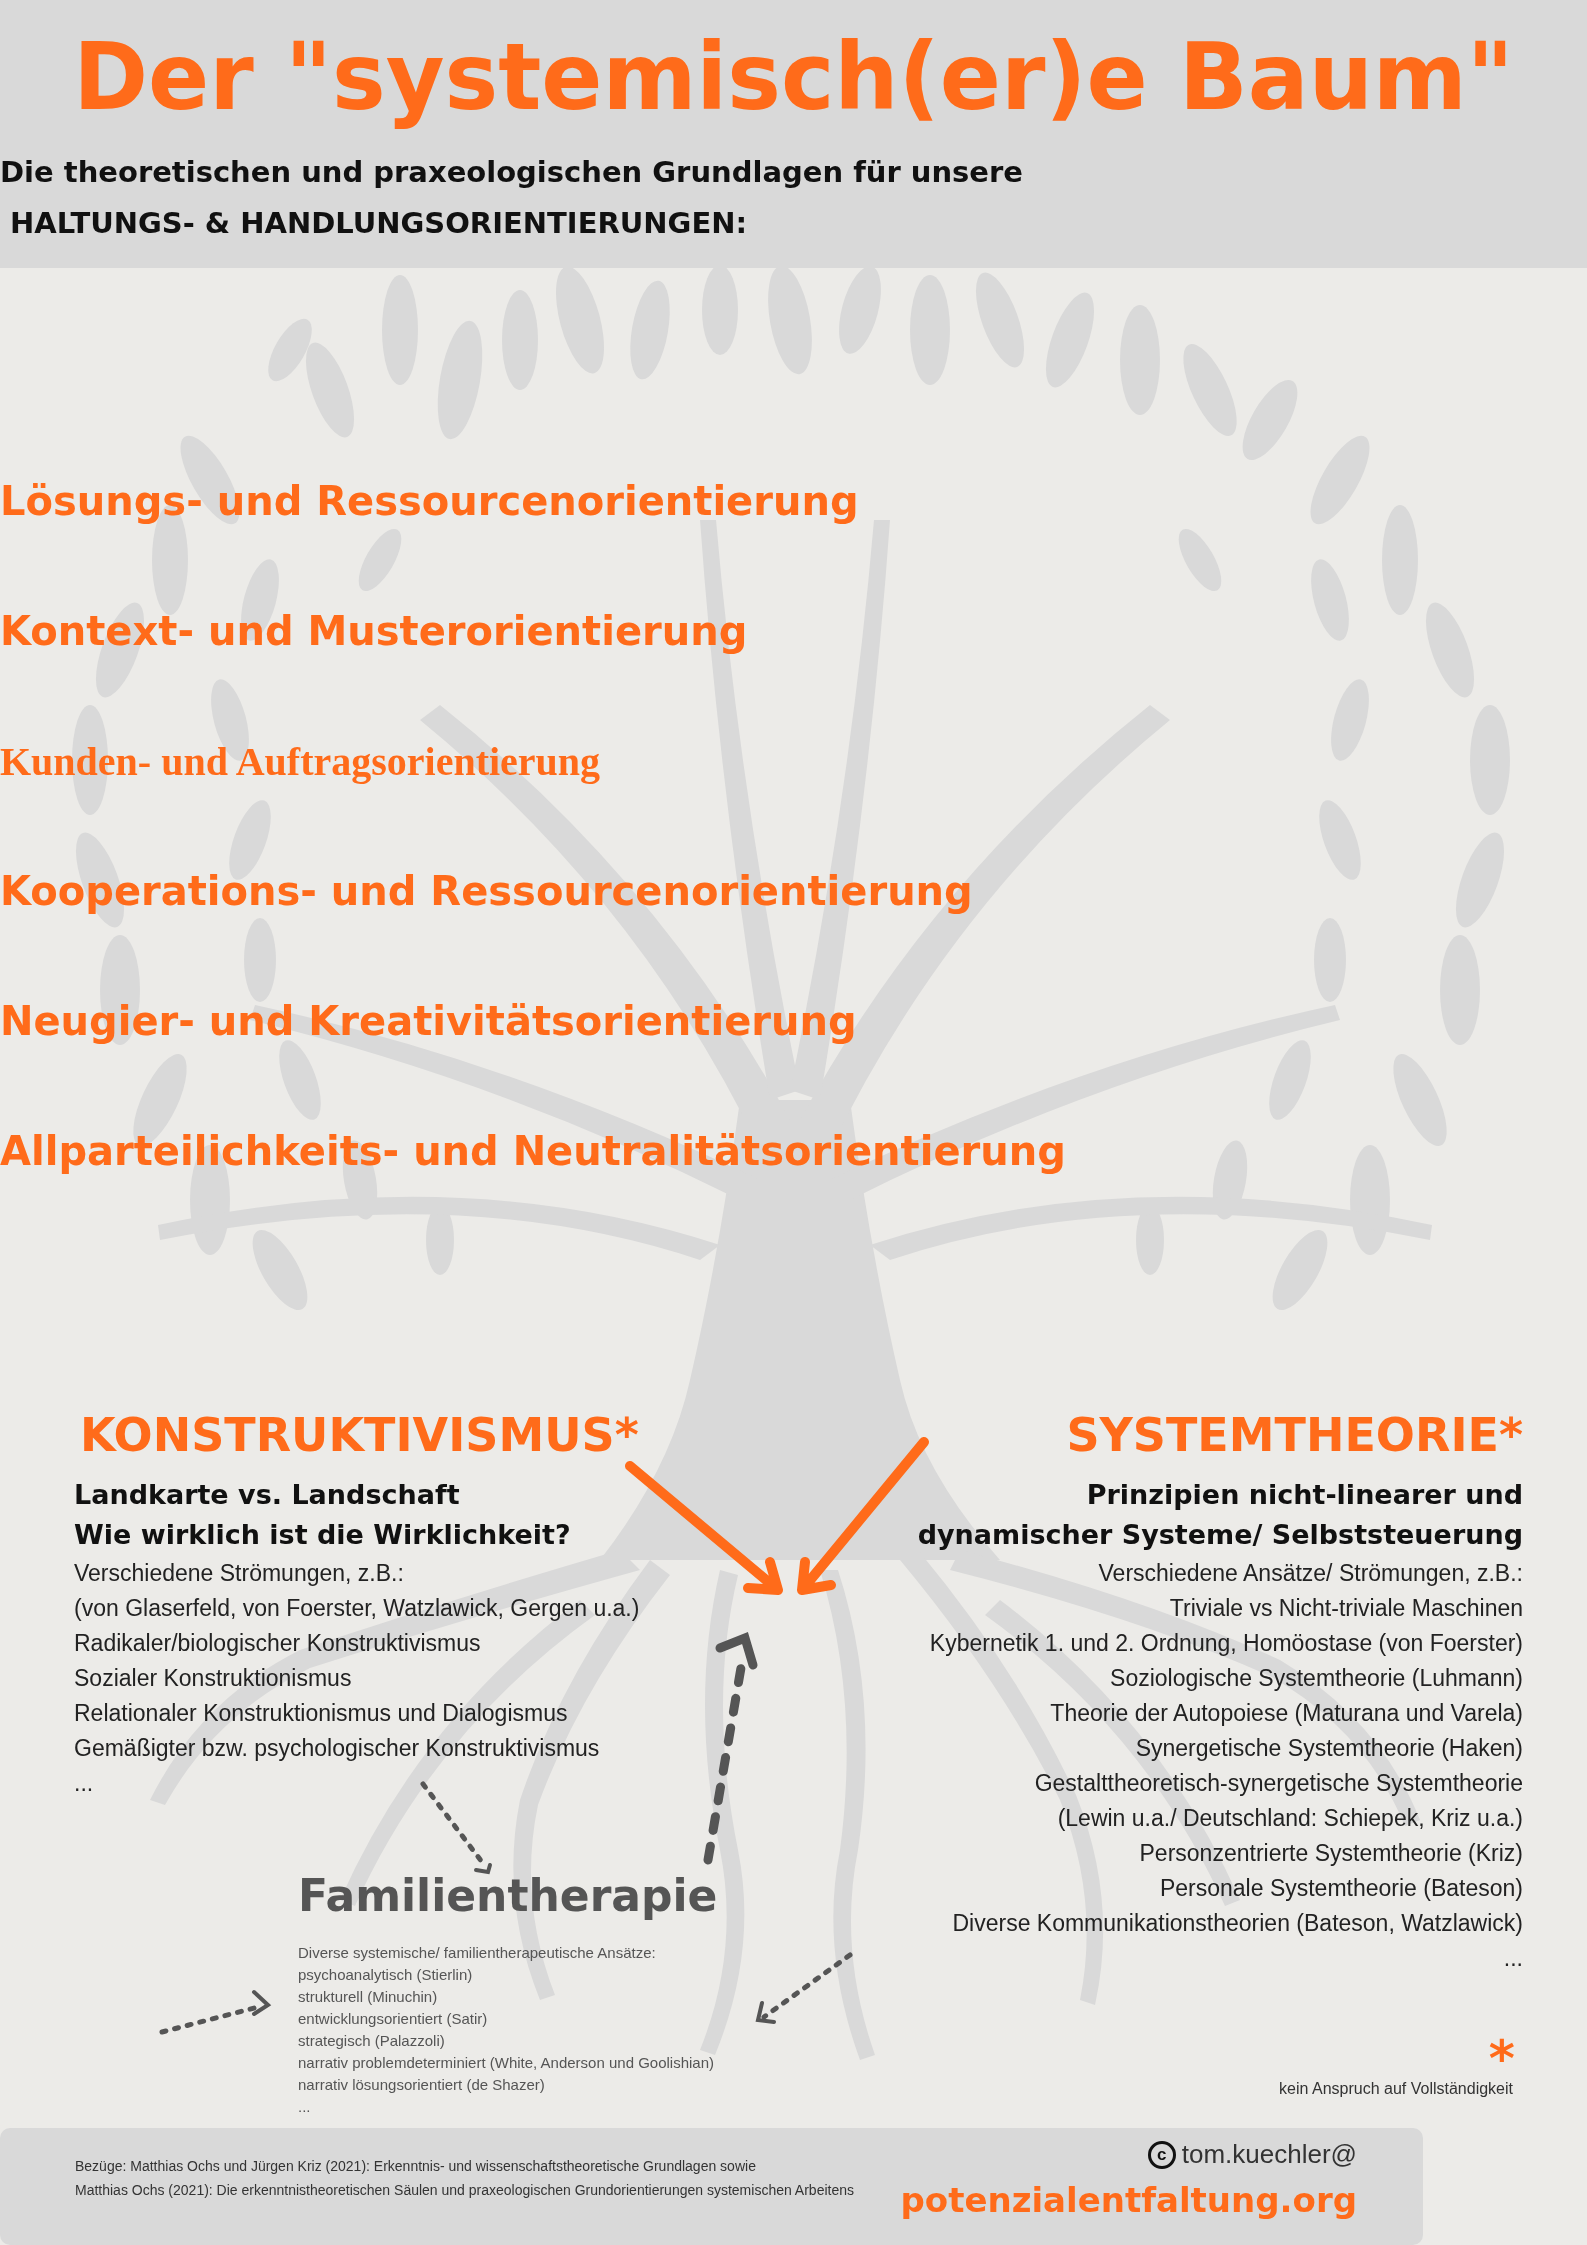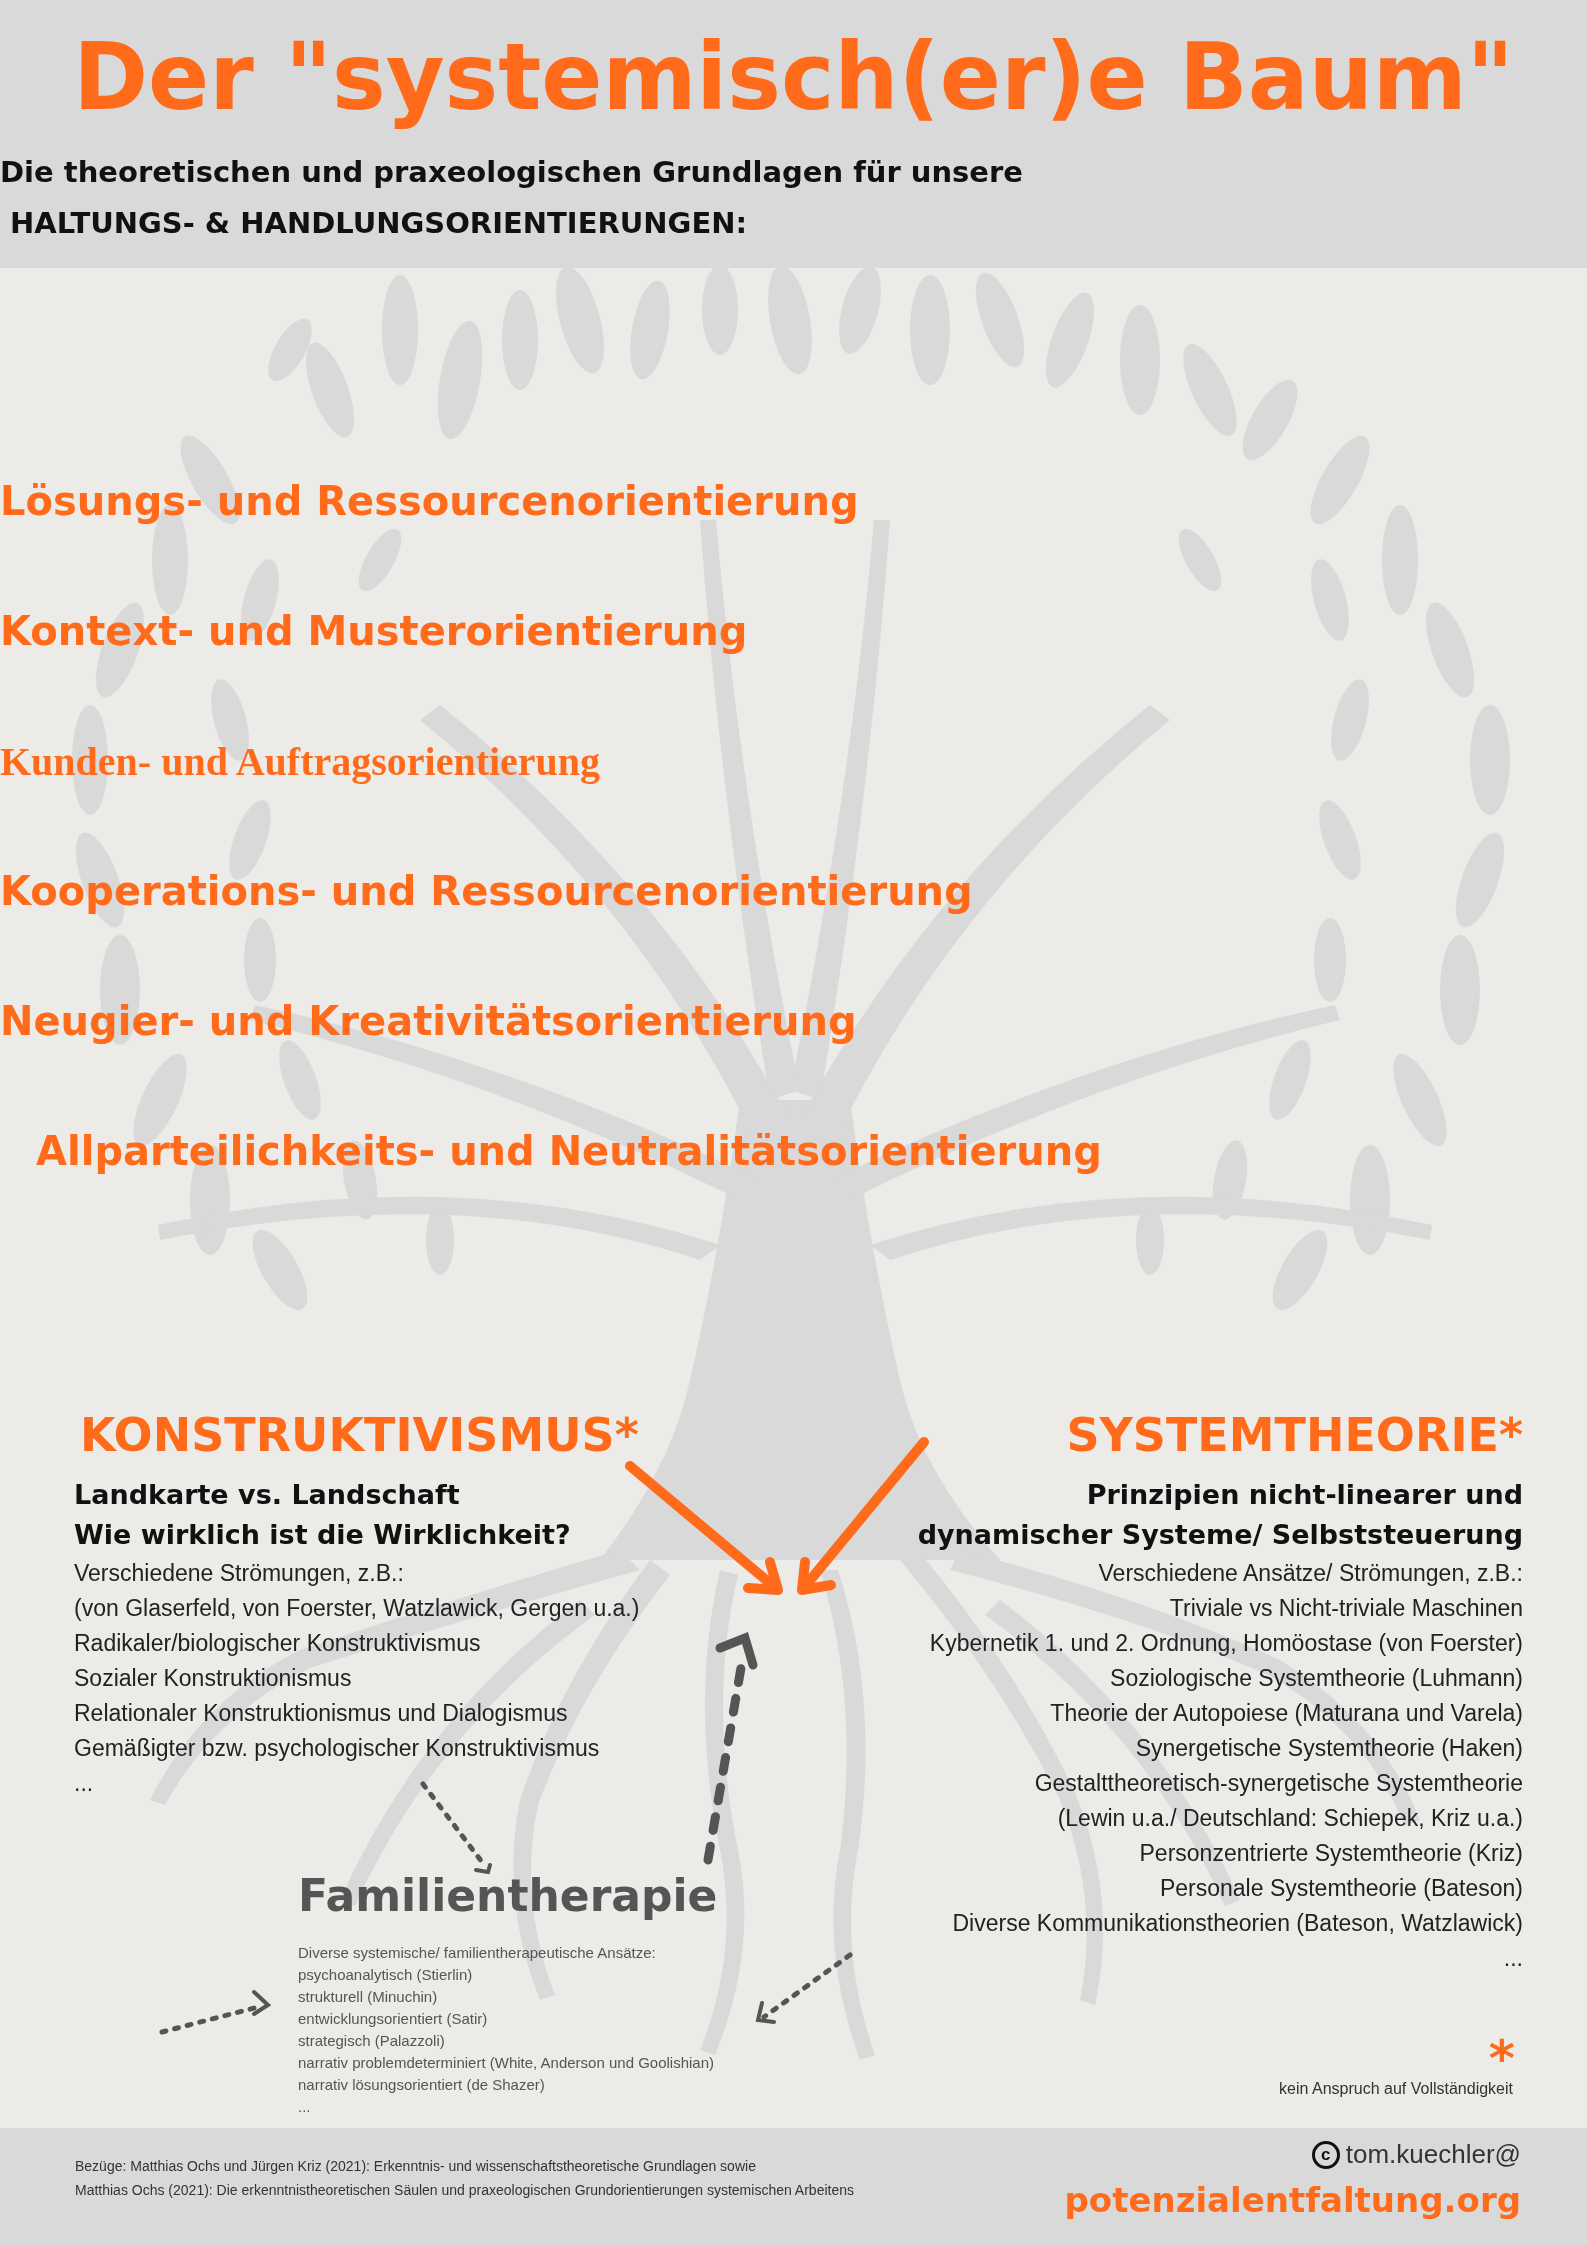--- a/index.html
+++ b/index.html
@@ -14,21 +14,21 @@
   .orient { position: absolute; left: 0; width: 1560px; text-align: left; color: #ff6b1a; font-weight: bold; font-size: 40px; z-index: 2; }
   .sec-title { position: absolute; color: #ff6b1a; font-weight: bold; font-size: 46px; z-index: 2; }
   .sec-sub { position: absolute; font-weight: bold; font-size: 27px; color: #111; z-index: 2; line-height: 40px; }
   .sec-list { position: absolute; font-size: 23px; color: #222; line-height: 35px; z-index: 2; font-family: "Liberation Sans", sans-serif; }
   .left { left: 74px; text-align: left; }
   .right { right: 64px; text-align: right; }
   .famtitle { position: absolute; left: 298px; top: 1870px; font-size: 44px; font-weight: bold; color: #555; z-index: 2; }
   .famlist { position: absolute; left: 298px; top: 1942px; font-size: 15px; line-height: 22px; color: #555; z-index: 2; font-family: "Liberation Sans", sans-serif; }
   .star { position: absolute; right: 72px; top: 2034px; color: #ff6b1a; font-size: 50px; font-weight: bold; z-index: 2; line-height: 50px; }
   .disclaimer { position: absolute; right: 74px; top: 2080px; font-size: 16px; color: #333; z-index: 2; font-family: "Liberation Sans", sans-serif; }
-  .footer { position: absolute; left: 0; top: 2128px; width: 1587px; height: 117px; background: #d9d9d9; z-index: 3; }
+  .footer { position: absolute; left: 0; top: 2128px; width: 1423px; height: 117px; background: #d9d9d9; z-index: 3; border-radius: 10px; }
   .ref { position: absolute; left: 75px; font-size: 14px; color: #333; font-family: "Liberation Sans", sans-serif; }
   .ref.r1 { top: 30px; }
   .ref.r2 { top: 54px; }
   .copy { position: absolute; right: 66px; top: 11px; font-size: 26px; color: #333; font-family: "Liberation Sans", sans-serif; display: flex; align-items: center; gap: 6px; }
   .copy .cicon { display: inline-block; width: 28px; height: 28px; border: 3px solid #111; border-radius: 50%; font-size: 17px; font-weight: bold; line-height: 22px; text-align: center; color: #111; }
   .site { position: absolute; right: 66px; top: 52px; font-size: 34px; font-weight: bold; color: #ff6b1a; }
   .arrows { position: absolute; left: 0; top: 0; width: 1587px; height: 2245px; z-index: 2; pointer-events: none; }
 </style>
 </head>
 <body>
@@ -115,21 +115,21 @@
     <path d="M580 1600 Q420 1720 340 1900 L355 1906 Q435 1730 595 1615 Z"></path>
     <path d="M1000 1600 Q1160 1720 1240 1900 L1225 1906 Q1145 1730 985 1615 Z"></path>
   </g>
 </svg>
 
 <div class="orient" style="top:478px;">Lösungs- und Ressourcenorientierung</div>
 <div class="orient" style="top:608px;">Kontext- und Musterorientierung</div>
 <div class="orient" style="top:738px;font-family:Liberation Serif, serif;">Kunden- und Auftragsorientierung</div>
 <div class="orient" style="top:868px;">Kooperations- und Ressourcenorientierung</div>
 <div class="orient" style="top:998px;">Neugier- und Kreativitätsorientierung</div>
-<div class="orient" style="top:1128px;padding-left:36px;">Allparteilichkeits- und Neutralitätsorientierung</div>
+<div class="orient" style="top:1128px;">Allparteilichkeits- und Neutralitätsorientierung</div>
 
 <div class="sec-title left" style="left:80px; top:1408px;text-align:center;">KONSTRUKTIVISMUS*</div>
 <div class="sec-sub left" style="top:1475px;">
   <div>Landkarte vs. Landschaft</div>
   <div>Wie wirklich ist die Wirklichkeit?</div>
 </div>
 <div class="sec-list left" style="top:1556px;">
   <div>Verschiedene Strömungen, z.B.:</div>
   <div>(von Glaserfeld, von Foerster, Watzlawick, Gergen u.a.)</div>
   <div>Radikaler/biologischer Konstruktivismus</div>

